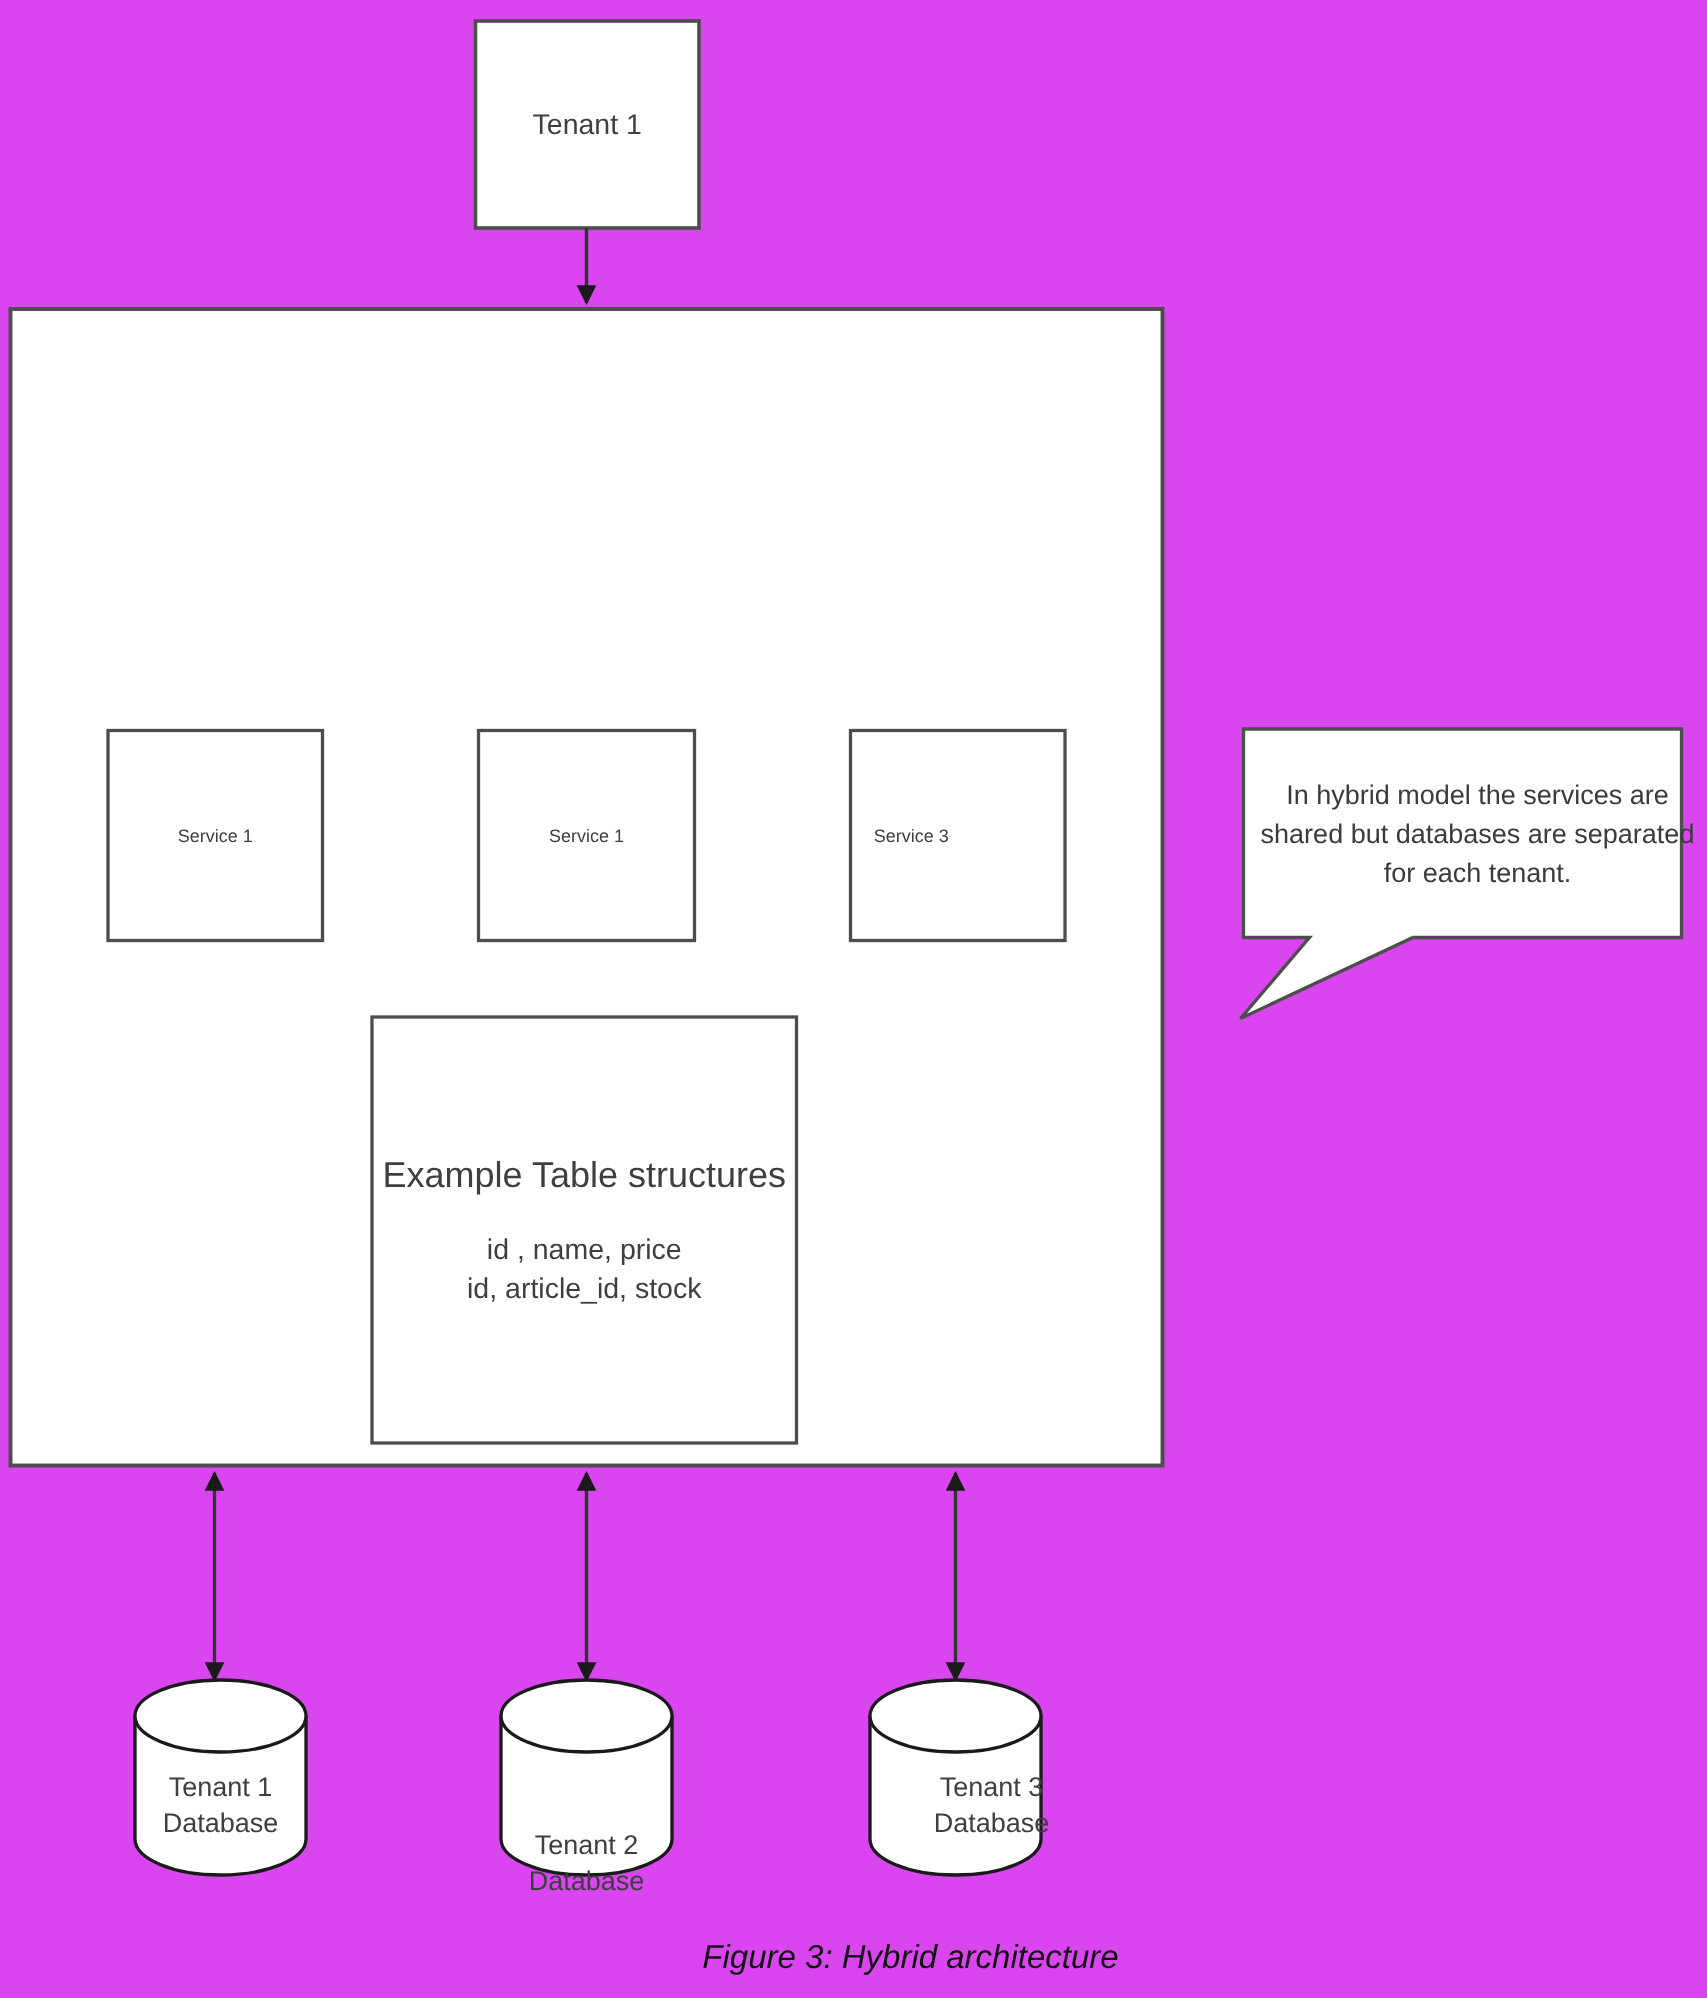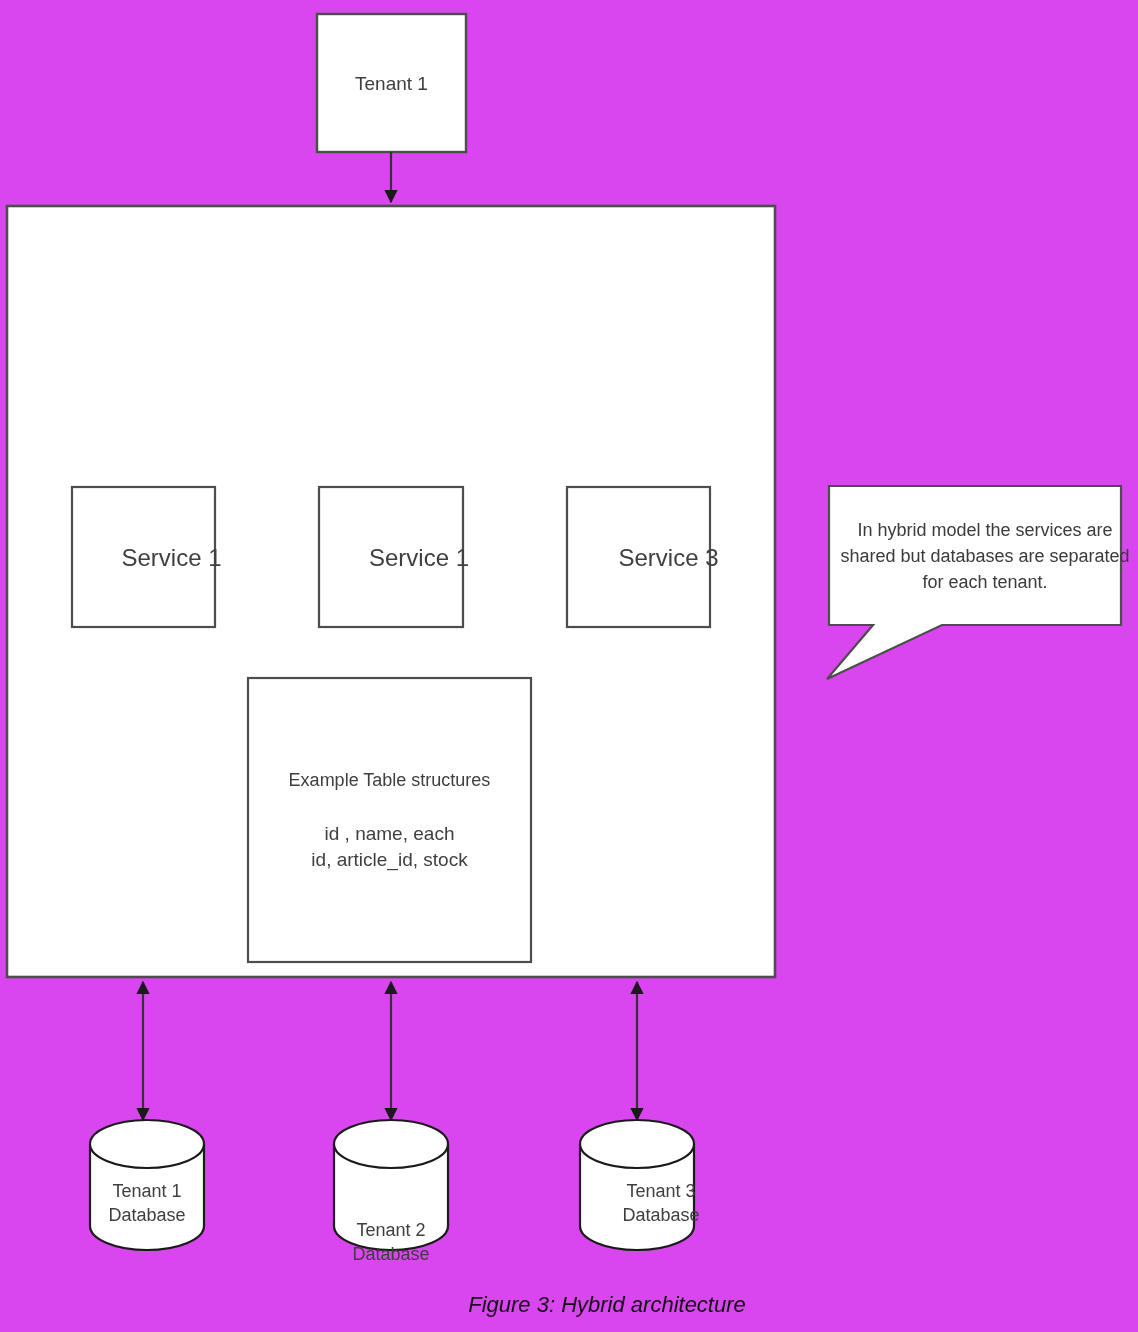--- a/index.html
+++ b/index.html
@@ -33,32 +33,32 @@
     justify-content: center;
     text-align: center;
     font-family: "Liberation Sans", sans-serif;
     font-size: 19px;
     line-height: 25px;
     color: #3f3f3f;
     white-space: pre-line;
     pointer-events: none;
   }
   .tenant-box-label { font-size: 19px; }
-  .service-label    { font-size: 24px; margin-left: 28px; }
+  .service-label    { font-size: 12px; }
   .db-label         { font-size: 18px; line-height: 24px; }
   .callout-label {
     font-size: 18px;
     line-height: 26px;
     color: #3b3b3b;
     padding: 0 10px;
   }
   .table-title {
     position: absolute;
     text-align: center;
-    font-size: 18px;
+    font-size: 24px;
     color: #3f3f3f;
   }
   .table-rows {
     position: absolute;
     text-align: center;
     font-size: 19px;
     line-height: 26px;
     color: #3f3f3f;
     white-space: pre-line;
   }
@@ -118,24 +118,24 @@
     </g>
 
     <path d="M 829 486 L 1121 486 L 1121 625 L 942 625 L 827 679 L 873 625 L 829 625 Z" fill="#ffffff" stroke="#4d4d4d" stroke-width="2.2" stroke-linejoin="miter"></path>
 
   </svg>
 
   <div class="node-label tenant-box-label" style="left:317px; top:14px; width:149px; height:138px;">Tenant 1</div>
 
   <div class="node-label service-label" style="left:72px; top:487px; width:143px; height:140px;">Service 1</div>
   <div class="node-label service-label" style="left:319px; top:487px; width:144px; height:140px;">Service 1</div>
-  <div class="node-label service-label" style="left:569px; top:487px; width:143px; height:140px;">Service 3</div>
+  <div class="node-label service-label" style="left:536px; top:487px; width:143px; height:140px;">Service 3</div>
 
   <div class="table-title" style="left:248px; top:770px; width:283px;">Example Table structures</div>
-  <div class="table-rows" style="left:248px; top:821px; width:283px;">id , name, each
+  <div class="table-rows" style="left:248px; top:821px; width:283px;">id , name, price
 id, article_id, stock</div>
 
   <div class="node-label callout-label" style="left:829px; top:486px; width:292px; height:139px;">In hybrid model the services are shared but databases are separated for each tenant.</div>
 
   <div class="node-label db-label" style="left:90px; top:1155px; width:114px; height:95px;">Tenant 1
 Database</div>
   <div class="node-label db-label" style="left:334px; top:1194px; width:114px; height:95px;">Tenant 2
 Database</div>
   <div class="node-label db-label" style="left:580px; top:1155px; width:114px; height:95px;margin-left:24px;">Tenant 3
 Database</div>

